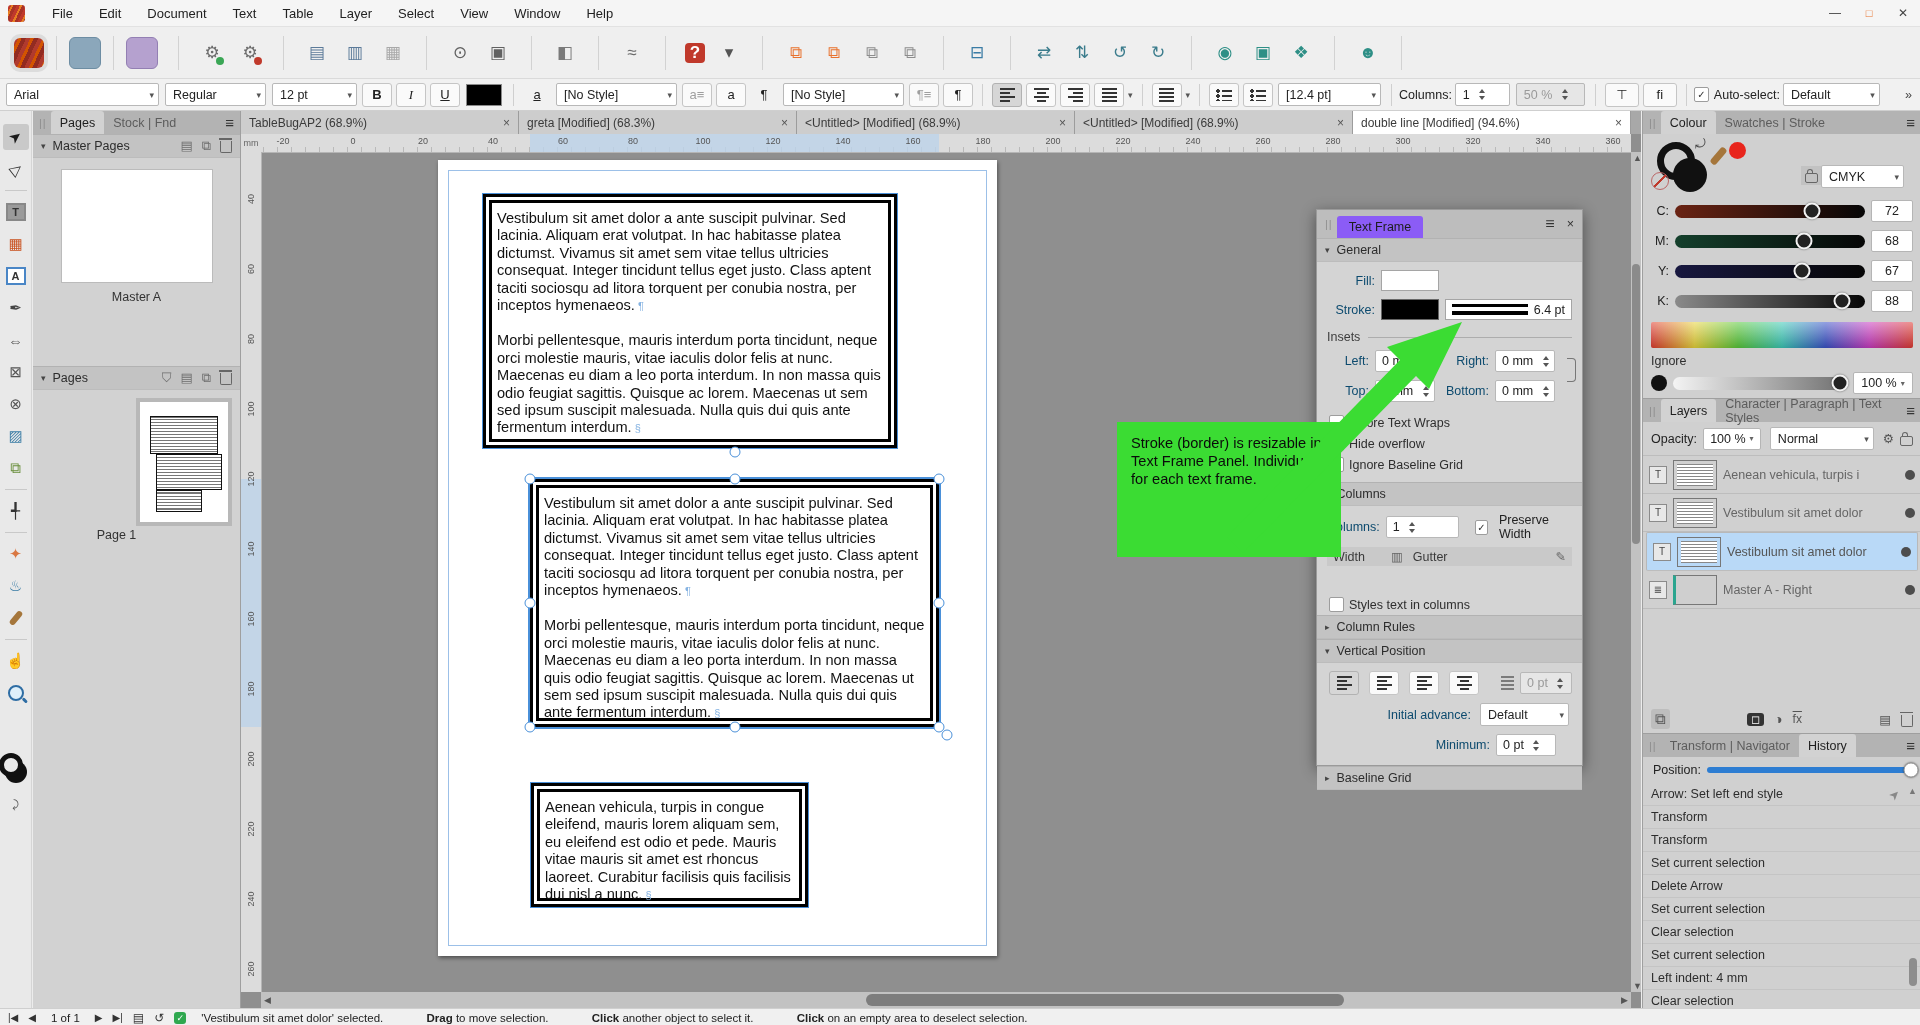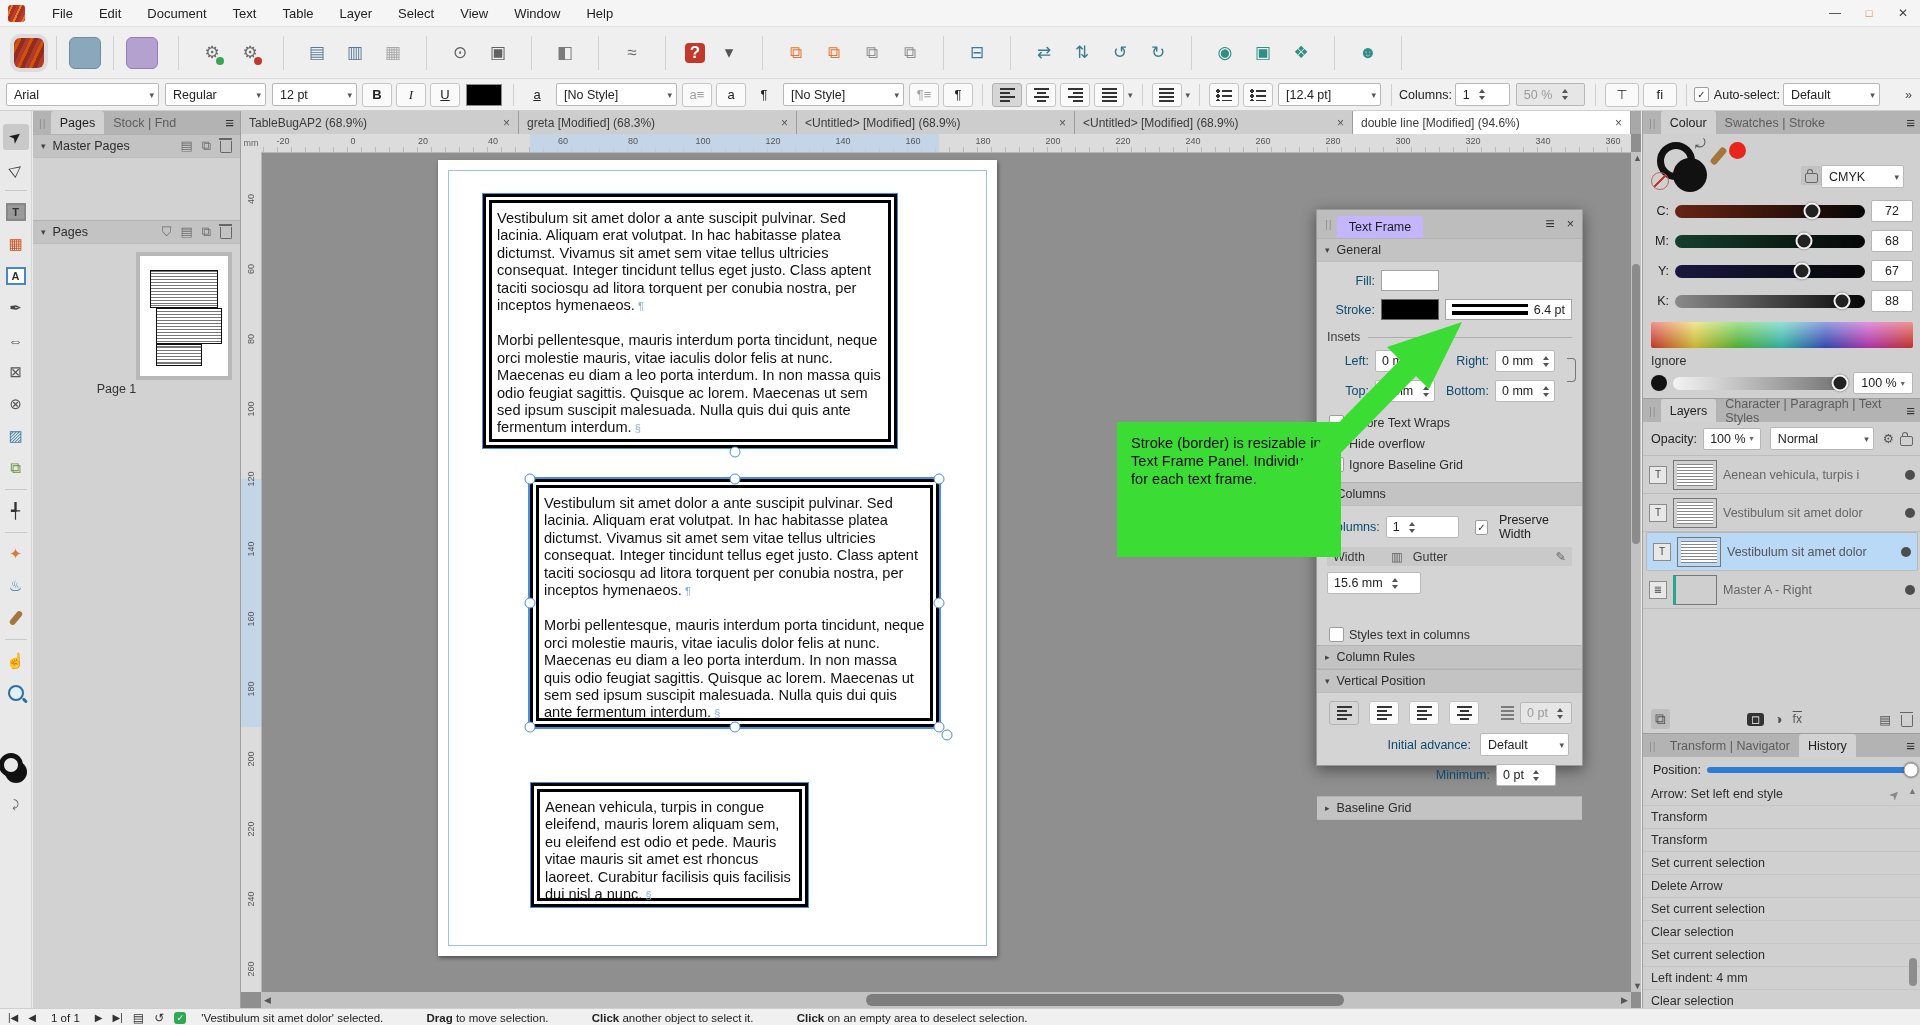--- a/index.html
+++ b/index.html
@@ -162,21 +162,21 @@
   .lk::before{content:"";position:absolute;left:1.2px;top:-5.5px;width:4px;height:4px;border:1.6px solid #666;
               border-bottom:none;border-radius:3px 3px 0 0;}
   .trsh{width:10px;height:11px;border:1.4px solid #666;border-top:none;border-radius:0 0 2px 2px;position:relative;
         display:inline-block;margin-top:3px;}
   .trsh::before{content:"";position:absolute;left:-2.5px;top:-3px;width:13px;height:1.6px;background:#666;}
   .linkic{width:8px;height:22px;border:1.5px solid #777;border-left:none;border-radius:0 4px 4px 0;}
   
   #tfp{position:absolute;left:1316px;top:209px;width:267px;height:557px;background:#d4d4d4;z-index:20;
        box-shadow:0 4px 14px rgba(0,0,0,.45);font-size:12.5px;border:1px solid #9a9a9a;box-sizing:border-box;}
   #tfp .head{height:28px;background:#bdbdbd;display:flex;align-items:center;padding:0 8px;color:#5a5a5a;}
-  #tfp .ftab{background:#c4b5fd;height:22px;margin-top:6px;display:flex;align-items:center;padding:0 12px;
+  #tfp .ftab{background:#8b5cf6;height:22px;margin-top:6px;display:flex;align-items:center;padding:0 12px;
              border-radius:3px 3px 0 0;color:#1d1d1d;}
   #tfp .row{display:flex;align-items:center;padding:4px 10px;gap:6px;}
   #tfp label{color:#0c4a6e;}
   .fillsw{width:56px;height:19px;background:#fff;border:1px solid #a5a5a5;}
   .strokesw{width:56px;height:19px;background:#000;border:1px solid #666;}
   .strokestyle{flex:1;height:19px;background:#fff;border:1px solid #a5a5a5;display:flex;align-items:center;
                padding:0 6px;gap:6px;}
   .dline{flex:1;height:11px;background:linear-gradient(#000 0 3.5px,#fff 3.5px 7.5px,#000 7.5px 11px);}
   .inshdr{display:flex;align-items:center;color:#3d3d3d;padding:6px 10px 2px;gap:8px;}
   .inshdr::after{content:"";flex:1;height:1px;background:#adadad;}
@@ -452,20 +452,24 @@
     </div>
     <div class="sechdr">
       <span class="chev">▾</span>
       <span>Master Pages</span>
       <span class="hic">
         <span>▤</span>
         <span>⧉</span>
         <span class="trsh"></span>
       </span>
     </div>
+    <div class="thumbwrap">
+      <div id="masterthumb"></div>
+      <div>Master A</div>
+    </div>
     <div style="height:62px;"></div>
     <div class="sechdr">
       <span class="chev">▾</span>
       <span>Pages</span>
       <span class="hic">
         <span>⛉</span>
         <span>▤</span>
         <span>⧉</span>
         <span class="trsh"></span>
       </span>
@@ -859,29 +863,20 @@
     </div>
     <span class="ck" style="margin-left:10px;">✓</span>
     <span>Preserve Width</span>
   </div>
   <div class="colsubhdr">
     <span>Width</span>
     <span style="margin:0 10px 0 26px;color:#666;">▥</span>
     <span>Gutter</span>
     <span style="margin-left:auto;color:#666;">✎</span>
   </div>
-  <div class="row">
-    <div class="minispin" style="width:86px;">
-      <span>15.6 mm</span>
-        <span class="stp">
-          <i class="up"></i>
-          <i class="dn"></i>
-        </span>
-    </div>
-  </div>
   <div style="height:26px;"></div>
   <div class="ckrow">
     <span class="ck"></span>
     <span>Styles text in columns</span>
   </div>
   <div class="sechdr">
     <span class="chev">▸</span>
     <span>Column Rules</span>
   </div>
   <div class="sechdr">

